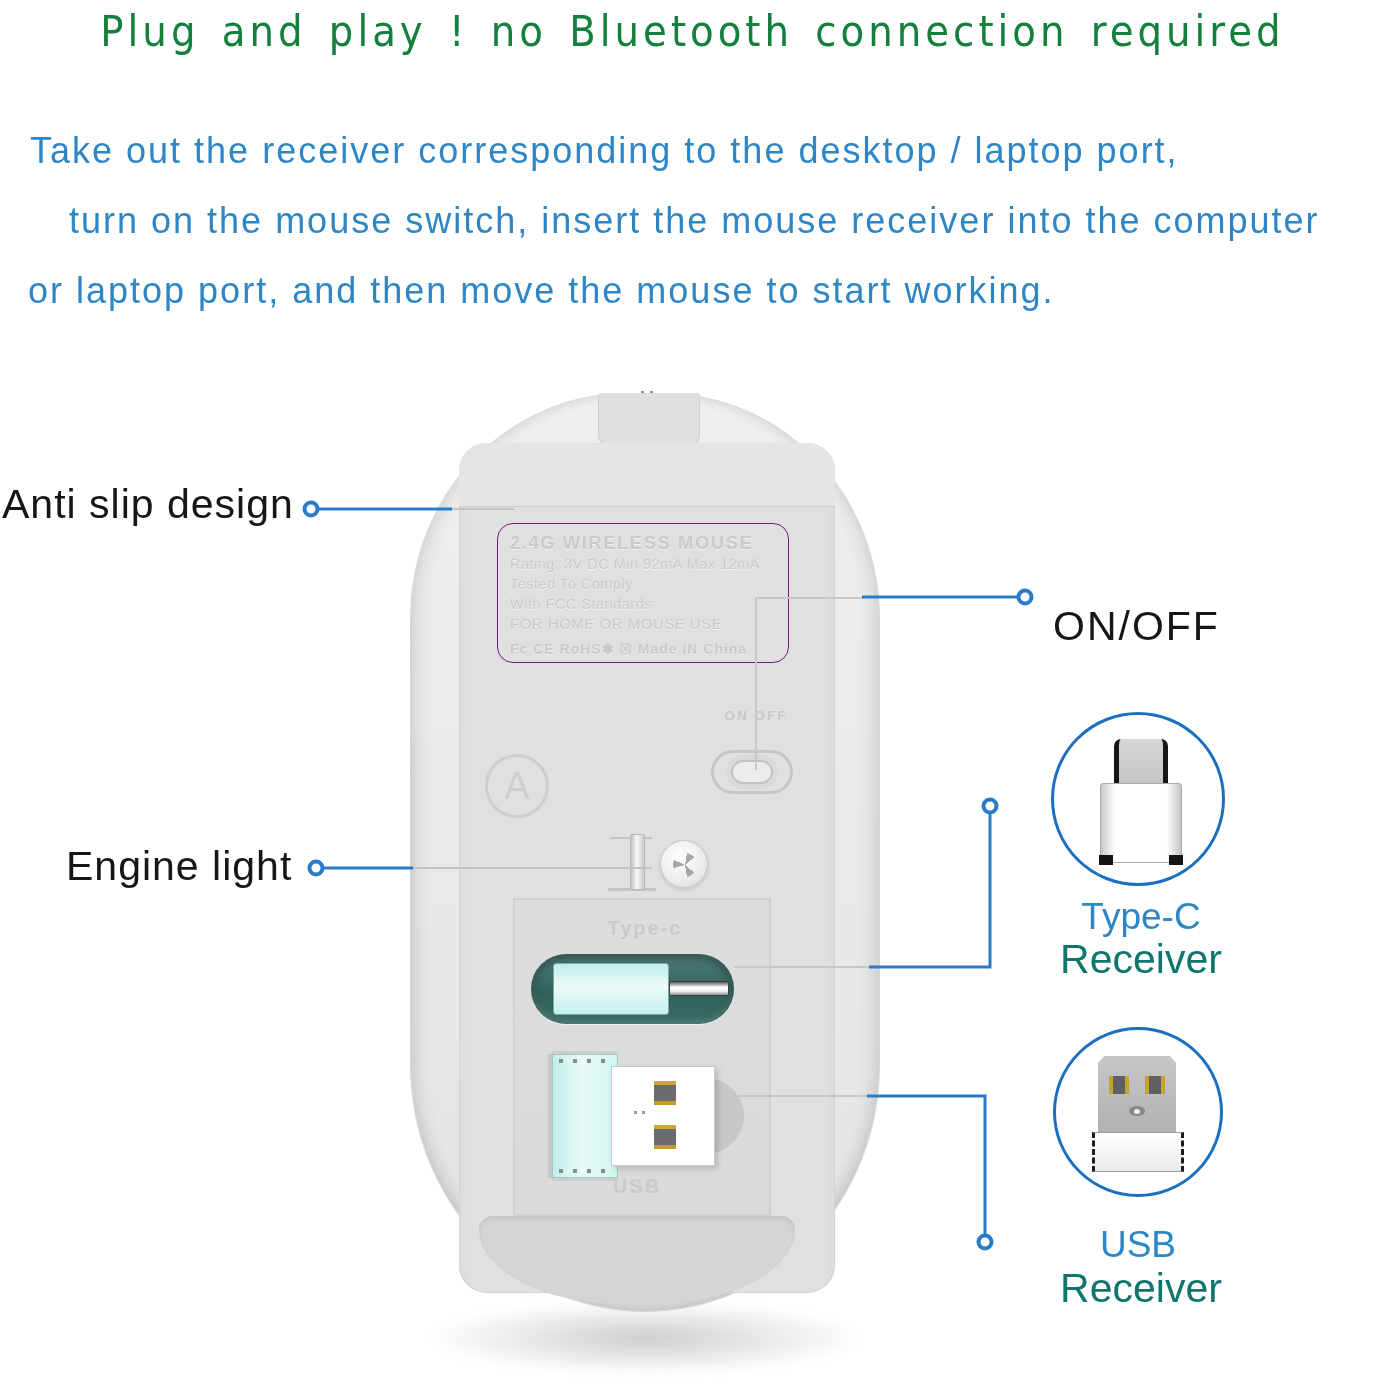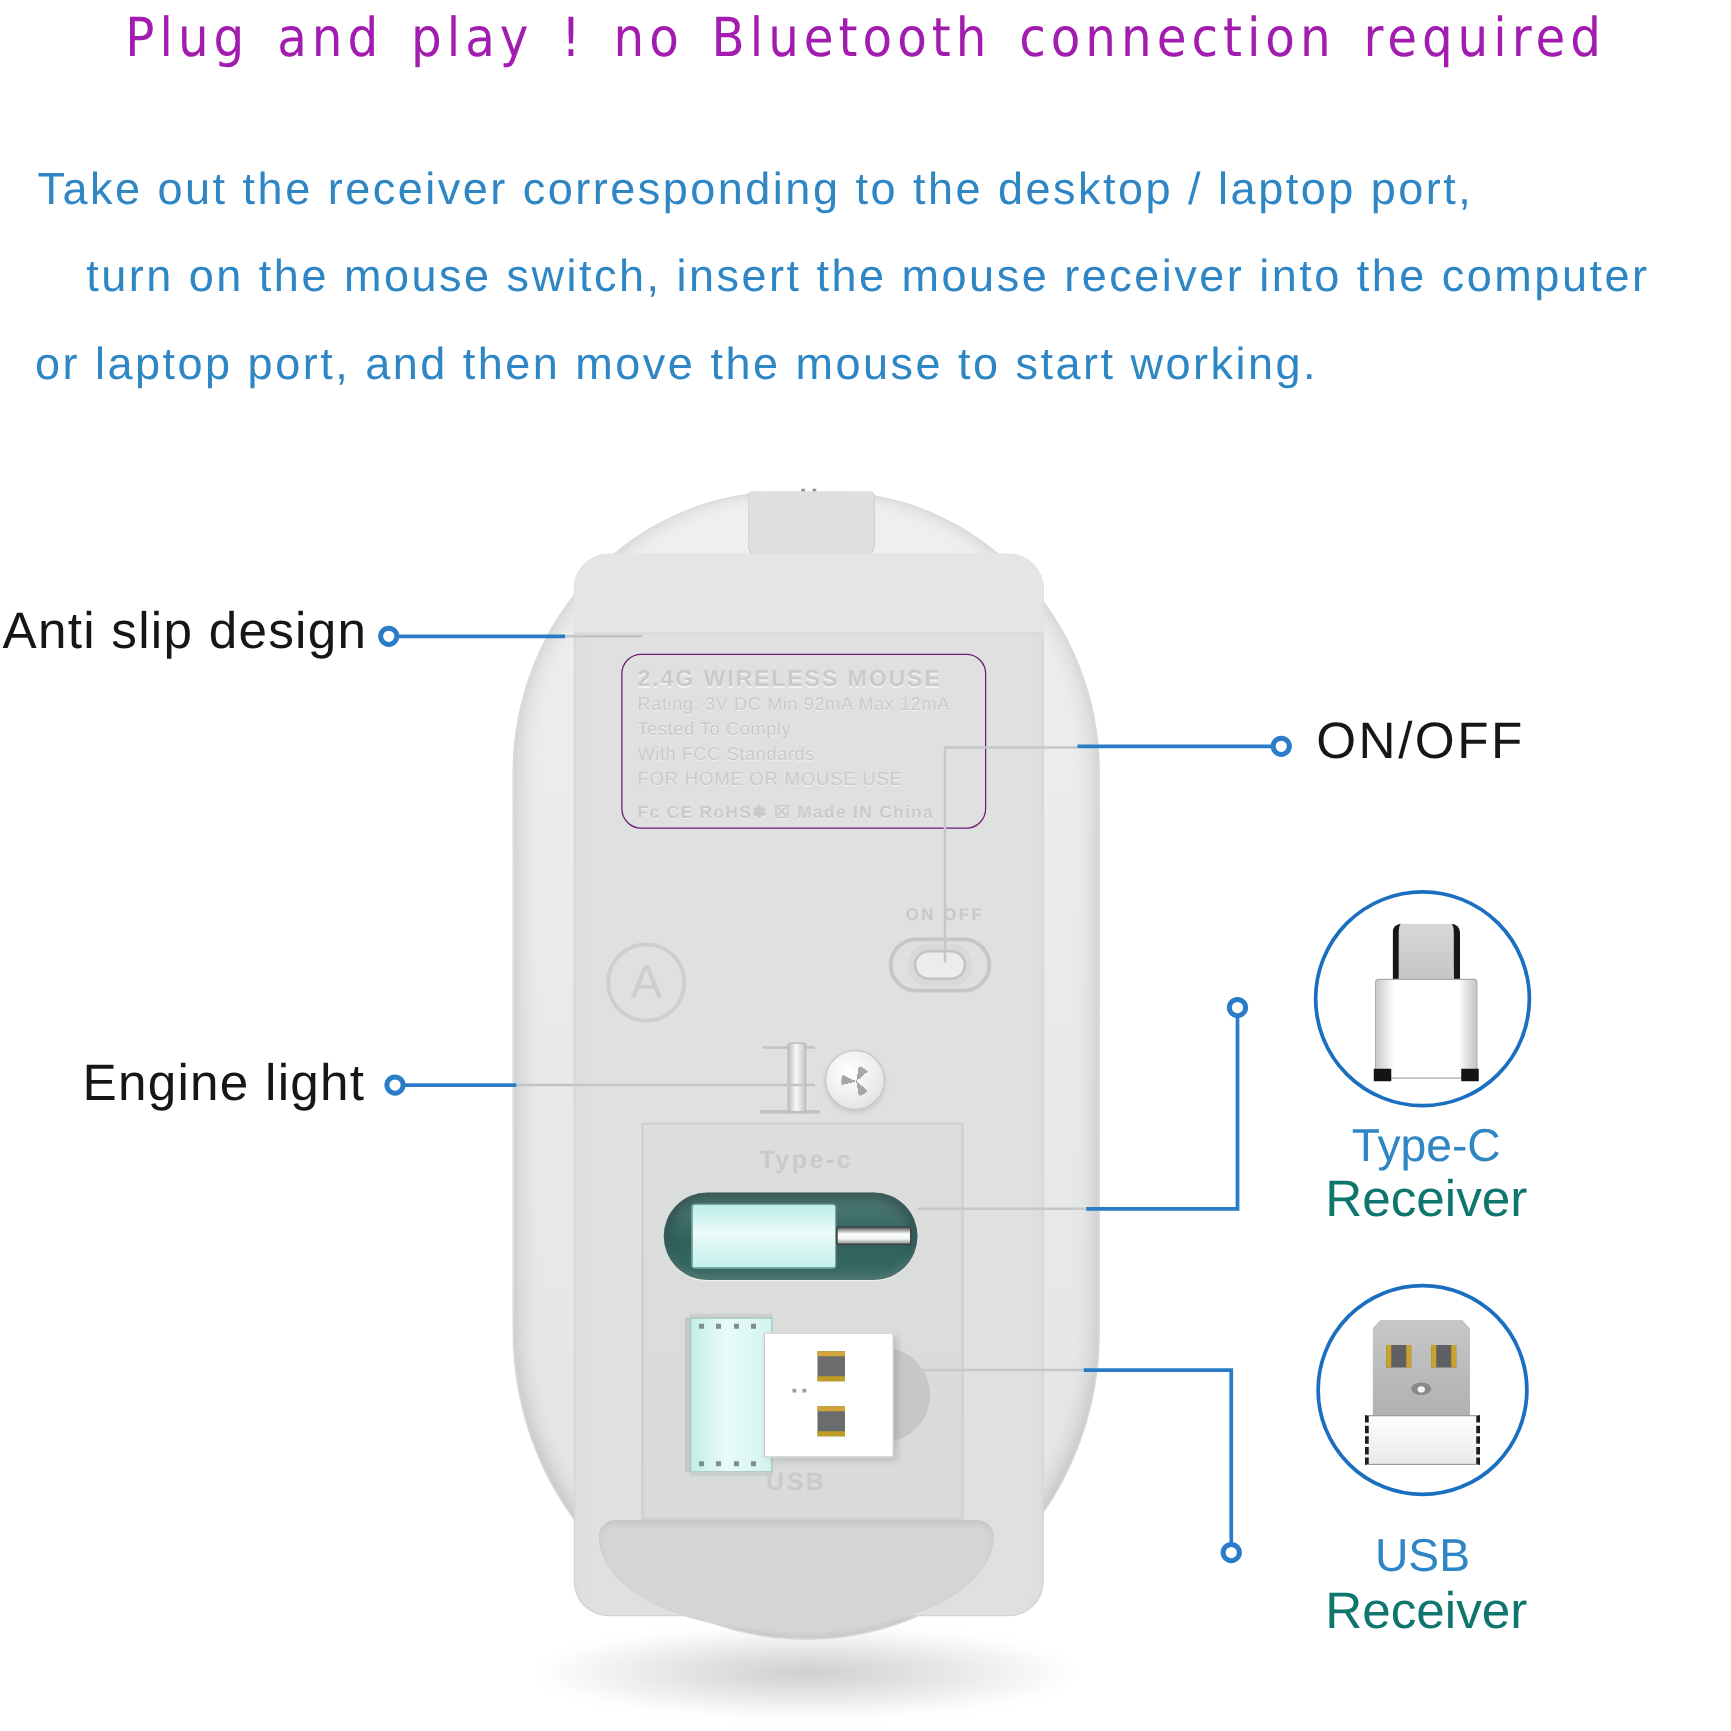--- a/index.html
+++ b/index.html
@@ -7,21 +7,21 @@
   .scene {
     position:relative; width:1385px; height:1385px; background:#ffffff;
     font-family:"Liberation Sans", sans-serif; overflow:hidden;
   }
   .abs { position:absolute; }
 
   
   .title {
     top:6px; left:0; right:0; text-align:center;
     font-family:"DejaVu Sans", sans-serif; font-stretch:condensed;
-    font-size:43px; font-weight:400; color:#a21caf; letter-spacing:4px; word-spacing:6px;
+    font-size:43px; font-weight:400; color:#15803d; letter-spacing:4px; word-spacing:6px;
   }
   .intro { top:116px; left:0; right:0; color:#2e86c5; font-size:36px; letter-spacing:2px; }
   .intro .ln { height:70px; line-height:70px; white-space:nowrap; }
   .ln1 { padding-left:30px; }
   .ln2 { padding-left:69px; }
   .ln3 { padding-left:28px; }
 
   
   .mouse-shadow {
     left:430px; top:1302px; width:430px; height:72px; border-radius:50%;
@@ -58,21 +58,21 @@
     color:#c9caca; text-shadow:0 1px 0 #f0f1f1; white-space:nowrap; overflow:hidden;
   }
   .info-box .il { font-size:14.5px; line-height:20px; letter-spacing:.5px; }
   .info-box .il-head { font-size:18.5px; line-height:22px; font-weight:bold; letter-spacing:1.5px; }
   .info-box .il-caps { font-size:15px; }
   .info-box .il-marks { margin-top:5px; font-size:14px; font-weight:bold; letter-spacing:1px; }
   .a-badge {
     left:485px; top:754px; width:64px; height:64px; border:3px solid #cdcece; border-radius:50%;
     color:#cdcece; font-size:38px; display:flex; align-items:center; justify-content:center;
   }
-  .onoff-lbl { left:713px; top:724px; width:86px; text-align:center; font-size:13.5px; font-weight:bold; letter-spacing:2px; color:#c7c8c8; }
+  .onoff-lbl { left:713px; top:708px; width:86px; text-align:center; font-size:13.5px; font-weight:bold; letter-spacing:2px; color:#c7c8c8; }
   .switch {
     left:711px; top:750px; width:82px; height:44px; border:3px solid #c5c6c6; border-radius:22px;
     display:flex; align-items:center; justify-content:center;
   }
   .switch-knob { width:42px; height:24px; border-radius:12px; background:#ebecec; border:2px solid #c2c3c3; box-shadow:0 0 0 5px #d8d9d9; }
 
   .sensor-bracket-top { left:610px; top:837px; width:42px; height:2px; background:#c2c3c3; }
   .sensor-bracket-bottom { left:608px; top:888px; width:48px; height:3px; background:#c2c3c3; }
   .sensor-post { left:630px; top:834px; width:15px; height:56px; border:1px solid #b8b9b9; border-radius:2px;
     background:linear-gradient(90deg,#bfc0c0,#f8f9f9 45%,#c6c7c7); }
@@ -109,21 +109,21 @@
   .usb-plug .colon { position:absolute; left:22px; top:44px; width:3px; height:3px; background:#9a9b9b; box-shadow:8px 0 0 #9a9b9b; }
   .usb-lbl { left:577px; top:1175px; width:120px; text-align:center; font-size:20px; font-weight:bold; letter-spacing:2px; color:#c9caca; }
   .bottom-insert { left:479px; top:1216px; width:316px; height:88px; background:#d4d5d5;
     border-radius:14px 14px 150px 150px / 14px 14px 78px 78px;
     box-shadow: inset 0 3px 5px rgba(0,0,0,.08); }
 
   
   .callout { color:#161616; font-size:41px; letter-spacing:1px; white-space:nowrap; }
   .cl-antislip { left:2px; top:481px; }
   .cl-engine { left:66px; top:843px; }
-  .cl-onoff { left:1053px; top:569px; letter-spacing:2px; }
+  .cl-onoff { left:1053px; top:603px; letter-spacing:2px; }
 
   
   .medal { border:3px solid #1b6fc1; border-radius:50%; background:#ffffff; }
   .medal-typec { left:1051px; top:712px; width:174px; height:174px; }
   .tc-plug { position:absolute; left:60px; top:24px; width:54px; height:46px;
     background:linear-gradient(180deg,#d6d7d9,#c4c5c7); border-left:5px solid #161616; border-right:5px solid #161616;
     border-radius:7px 7px 0 0; }
   .tc-body { position:absolute; left:46px; top:68px; width:82px; height:80px; border:1px solid #a9aaaa; border-radius:3px;
     background:linear-gradient(90deg,#c8c9c9 0%, #ffffff 18%, #ffffff 82%, #c4c5c5 100%); }
   .tc-body::before, .tc-body::after { content:""; position:absolute; bottom:-3px; width:14px; height:10px; background:#141414; }

